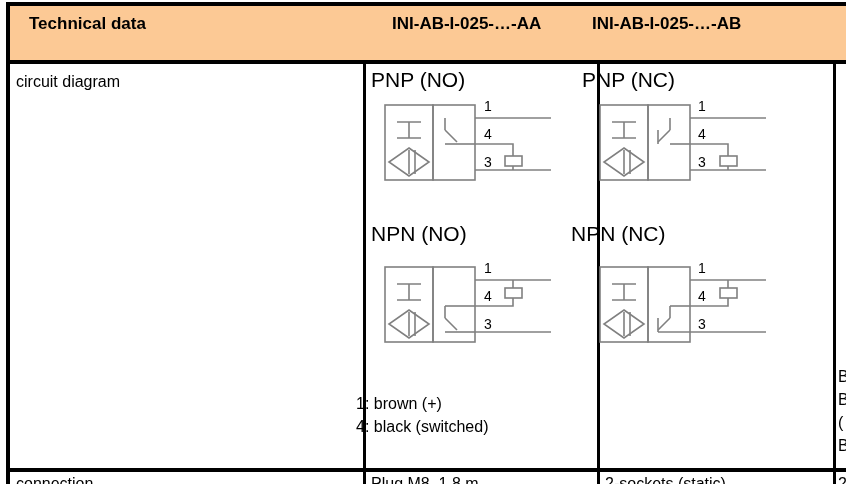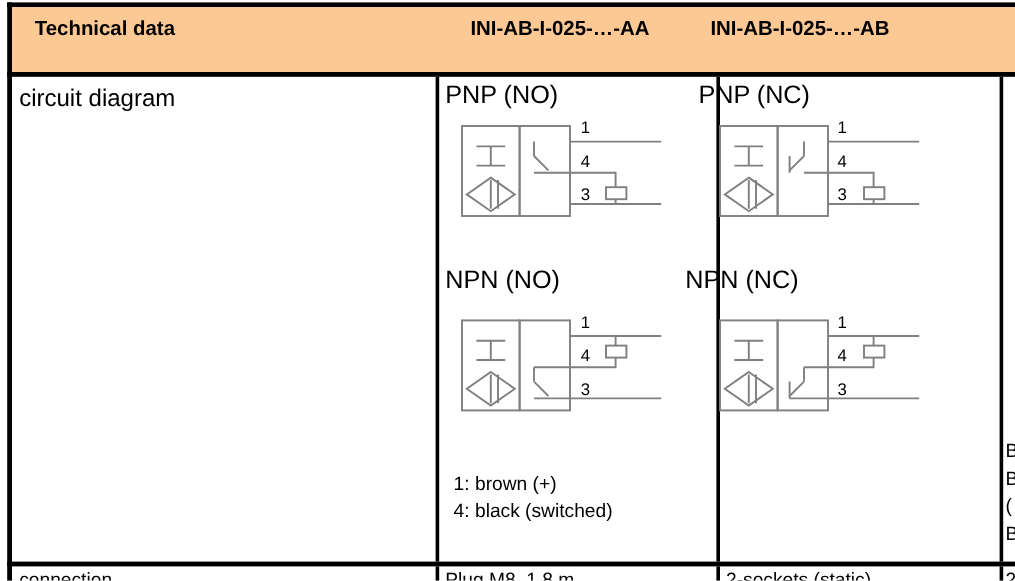--- a/index.html
+++ b/index.html
@@ -38,33 +38,33 @@
 
   .vsep-b1{left:363px;top:472px;height:12px;}
   .vsep-b2{left:597px;top:472px;height:12px;}
   .vsep-b3{left:833px;top:472px;height:12px;}
 
   .row-rule{position:absolute;left:6px;top:468px;width:840px;height:4px;background:#000;}
 
   
   .row-label{
     position:absolute;left:16px;top:72px;
-    font-size:20px;line-height:20px;white-space:nowrap;
+    font-size:16px;line-height:20px;white-space:nowrap;
   }
 
   
   .dgm-title{
     position:absolute;font-size:21px;line-height:20px;white-space:nowrap;
   }
 
   .dgm{position:absolute;width:175px;height:90px;}
 
   
   .legend{
-    position:absolute;left:378px;top:392px;
+    position:absolute;left:356px;top:392px;
     font-size:16px;line-height:23px;white-space:nowrap;
   }
   .legend div{height:23px;}
 
   
   .rcol{
     position:absolute;left:838px;top:365px;width:8px;overflow:hidden;
     font-size:16px;line-height:23px;white-space:nowrap;
   }
   .rcol div{height:23px;}

